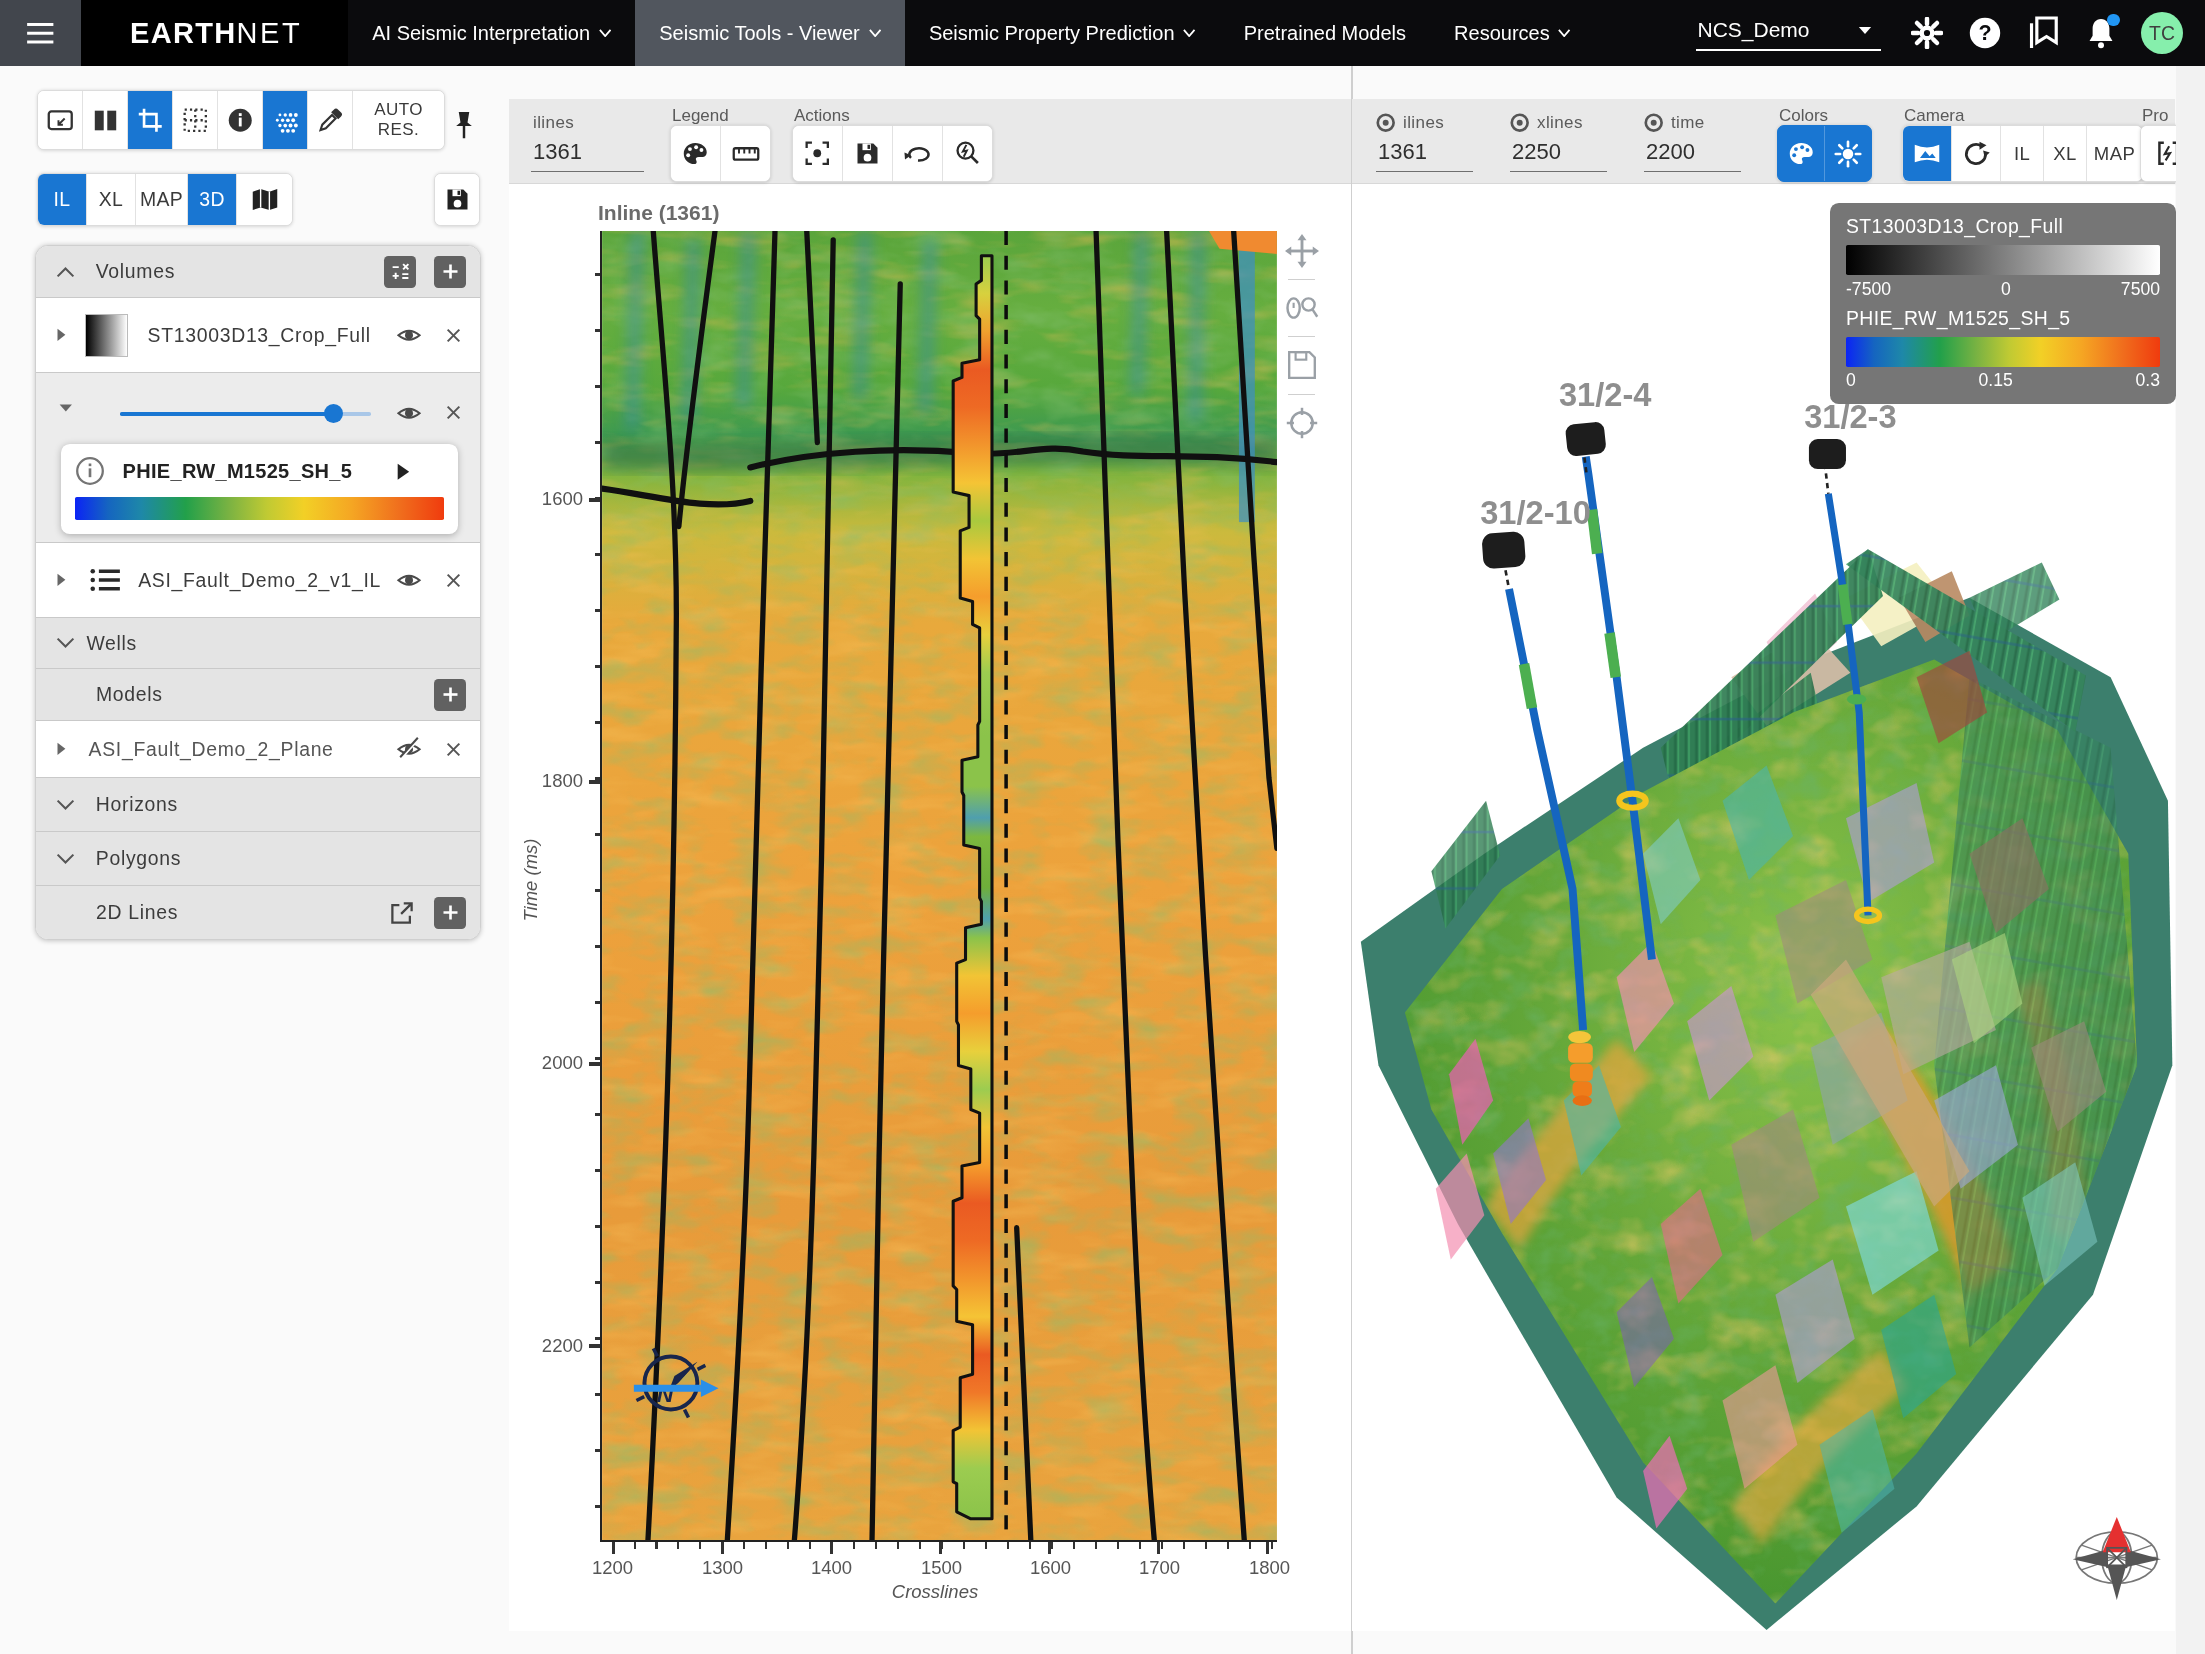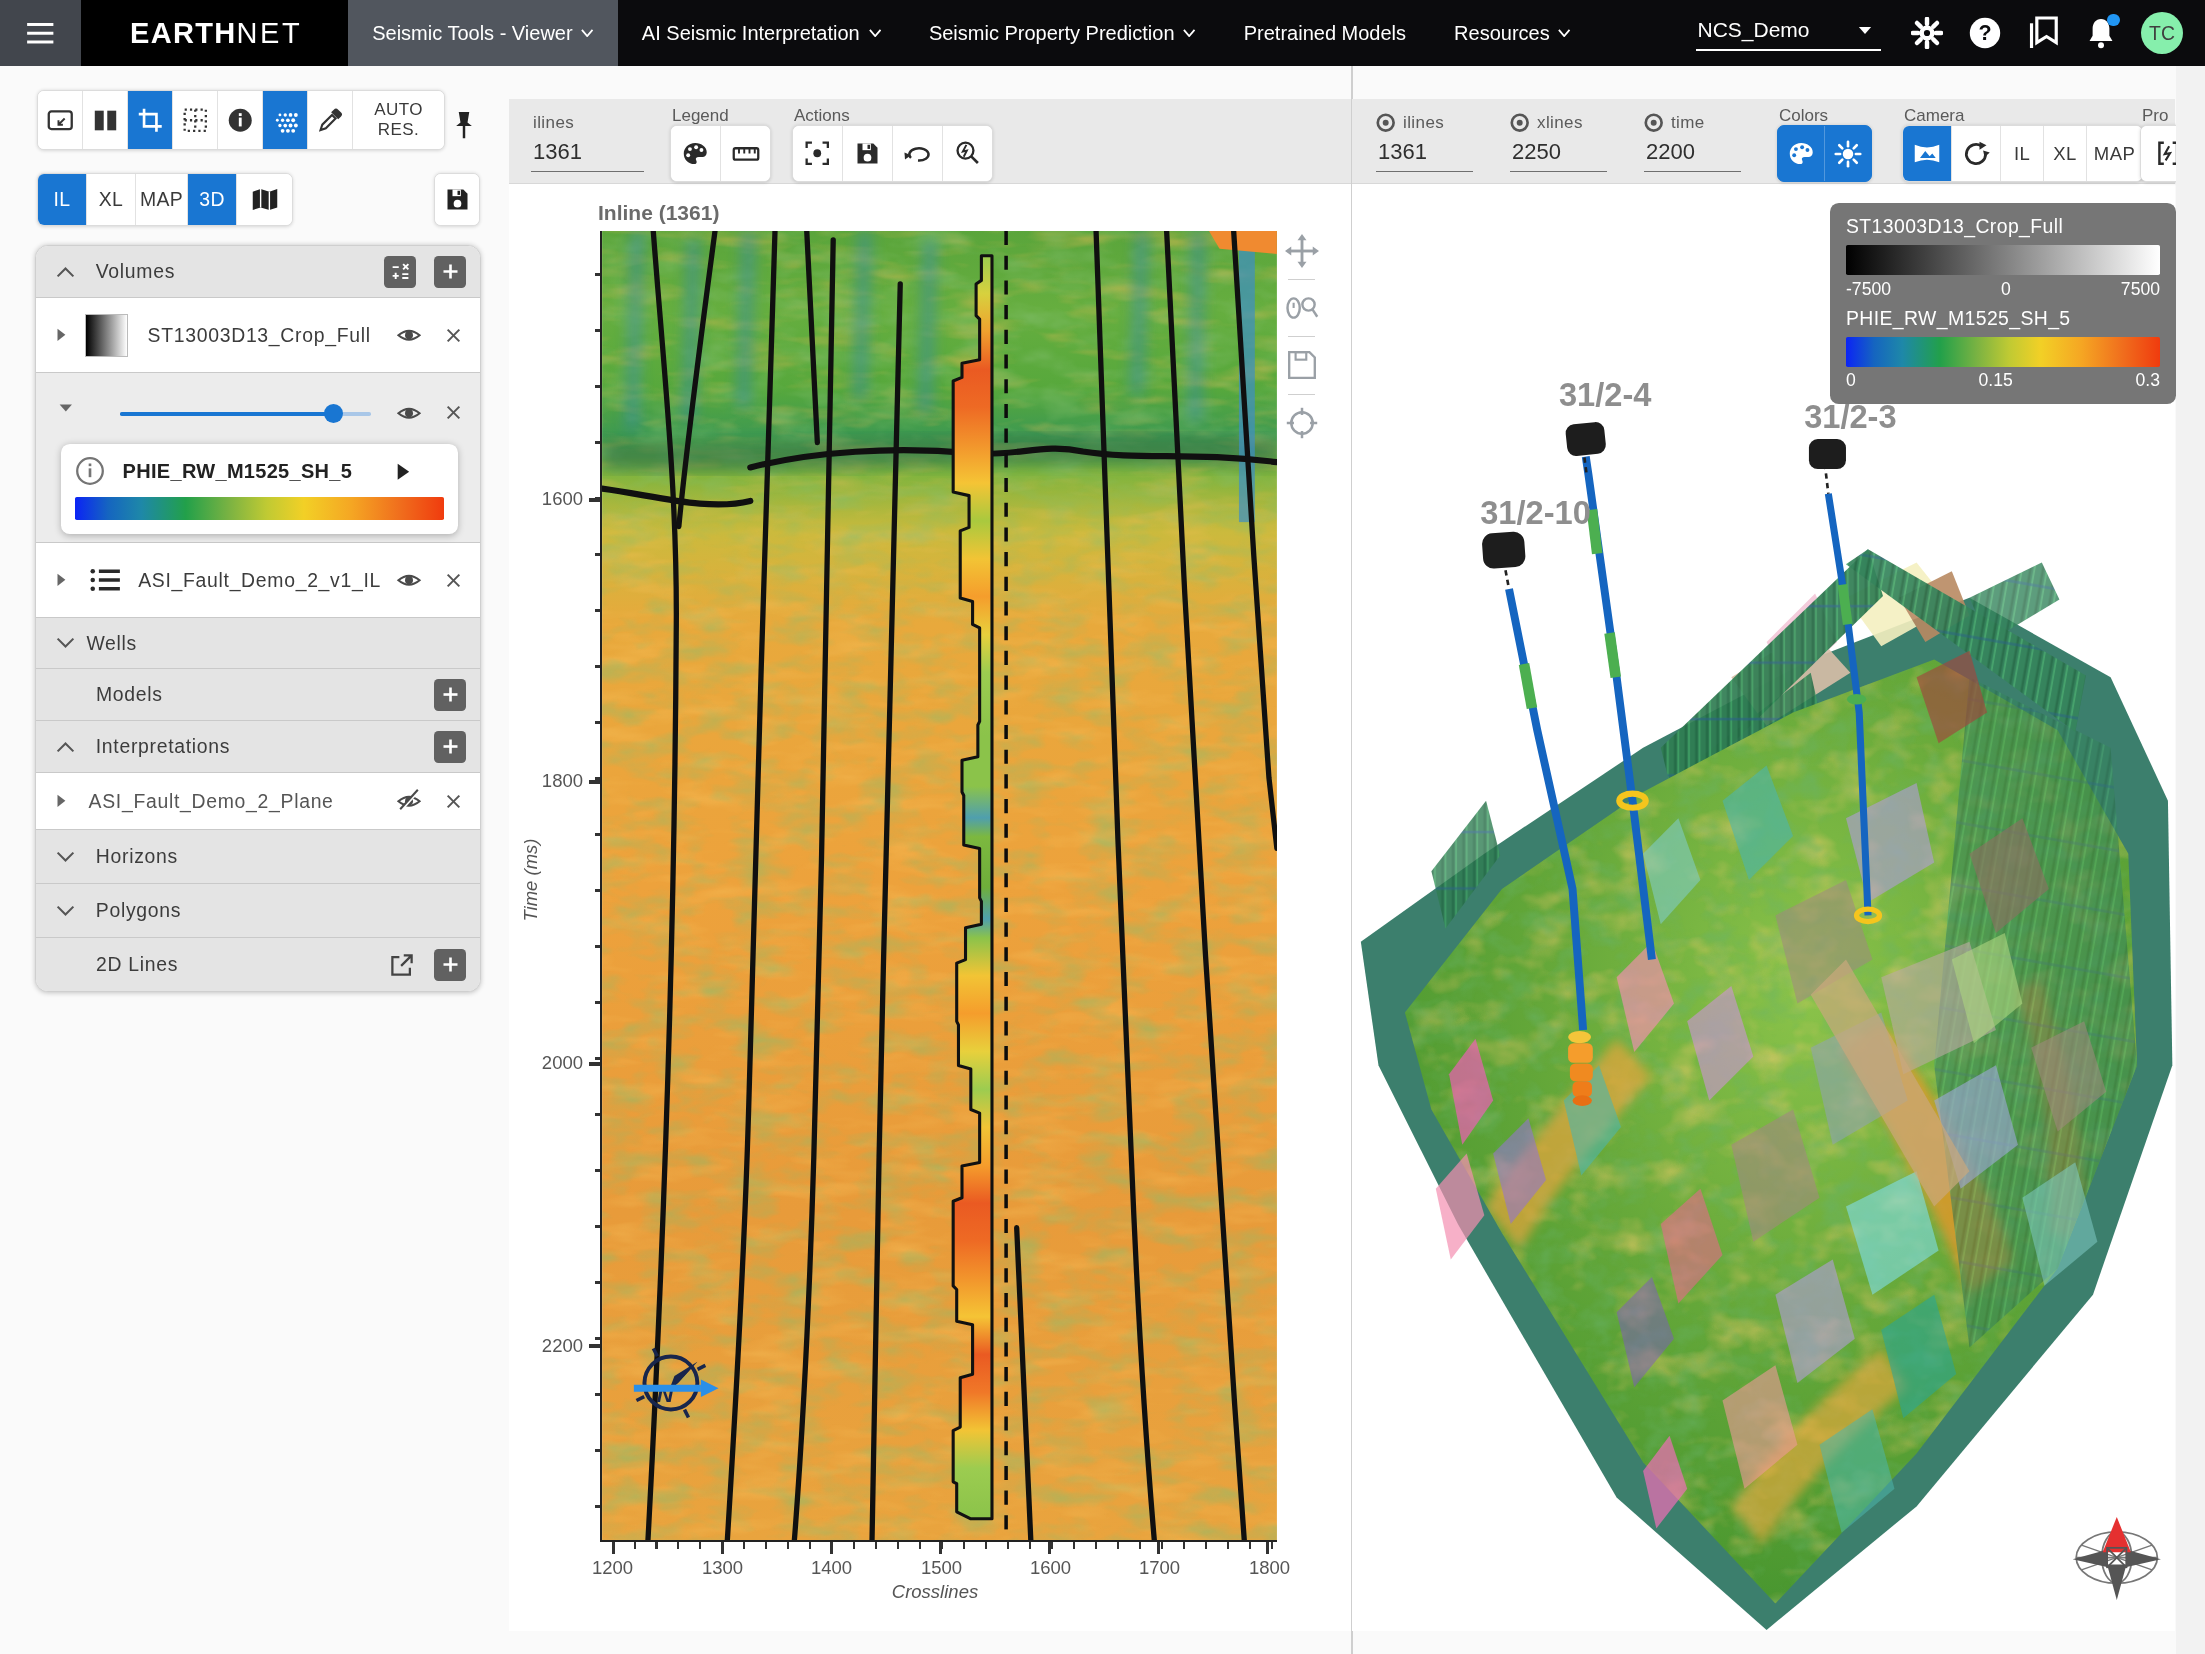--- a/index.html
+++ b/index.html
@@ -76,28 +76,28 @@
       <svg width="26.5" height="21" viewBox="0 0 30 24">
         <rect y="0" width="30" height="3.4" fill="#fff"></rect>
           <rect y="10" width="30" height="3.4" fill="#fff"></rect>
           <rect y="20" width="30" height="3.4" fill="#fff"></rect>
       </svg>
     </div>
     <div class="nav-logo">
       <span class="b">EARTH</span>
         <span class="l">NET</span>
     </div>
+    <div class="nav-item">
+      <span>AI Seismic Interpretation</span>
+      <svg class="chev" viewBox="0 0 14 9">
+          <polyline points="1,1 7,8 13,1" fill="none" stroke="#fff" stroke-width="2"></polyline>
+        </svg>
+    </div>
     <div class="nav-item active">
       <span>Seismic Tools - Viewer</span>
-      <svg class="chev" viewBox="0 0 14 9">
-          <polyline points="1,1 7,8 13,1" fill="none" stroke="#fff" stroke-width="2"></polyline>
-        </svg>
-    </div>
-    <div class="nav-item">
-      <span>AI Seismic Interpretation</span>
       <svg class="chev" viewBox="0 0 14 9">
           <polyline points="1,1 7,8 13,1" fill="none" stroke="#fff" stroke-width="2"></polyline>
         </svg>
     </div>
     <div class="nav-item">
       <span>Seismic Property Prediction</span>
       <svg class="chev" viewBox="0 0 14 9">
           <polyline points="1,1 7,8 13,1" fill="none" stroke="#fff" stroke-width="2"></polyline>
         </svg>
     </div>
@@ -407,36 +407,20 @@
           <svg width="21" height="21" viewBox="0 0 24 24">
               <g stroke="#fff" stroke-width="3">
                 <line x1="12" y1="4" x2="12" y2="20"></line>
                 <line x1="4" y1="12" x2="20" y2="12"></line>
               </g>
             </svg>
         </div>
       </div>
     </div>
 
-    <div class="sec" style="height:51px;">
-      <svg style="margin-left:19.4px;" width="21" height="14" viewBox="0 0 24 16">
-          <polyline points="3,13 12,4 21,13" fill="none" stroke="#555" stroke-width="2.4"></polyline>
-        </svg>
-      <span class="title" style="margin-left:19.4px;">Interpretations</span>
-      <div class="iright">
-        <div class="sqbtn">
-          <svg width="21" height="21" viewBox="0 0 24 24">
-              <g stroke="#fff" stroke-width="3">
-                <line x1="12" y1="4" x2="12" y2="20"></line>
-                <line x1="4" y1="12" x2="20" y2="12"></line>
-              </g>
-            </svg>
-        </div>
-      </div>
-    </div>
 
     <div class="rowi" style="height:56px;">
       <svg style="margin-left:17.6px;" width="14" height="17.6" viewBox="0 0 16 20">
           <polygon points="4,3 13,10 4,17" fill="#666"></polygon>
         </svg>
       <span class="title" style="margin-left:21px;color:#555;">ASI_Fault_Demo_2_Plane</span>
       <div class="iright">
         <div class="ghost">
           <svg width="28" height="26.5" viewBox="0 0 30 30">
             <path d="M3 15 Q15 5 27 15 Q15 25 3 15 Z" fill="none" stroke="#4a4a4a" stroke-width="2.3"></path>

